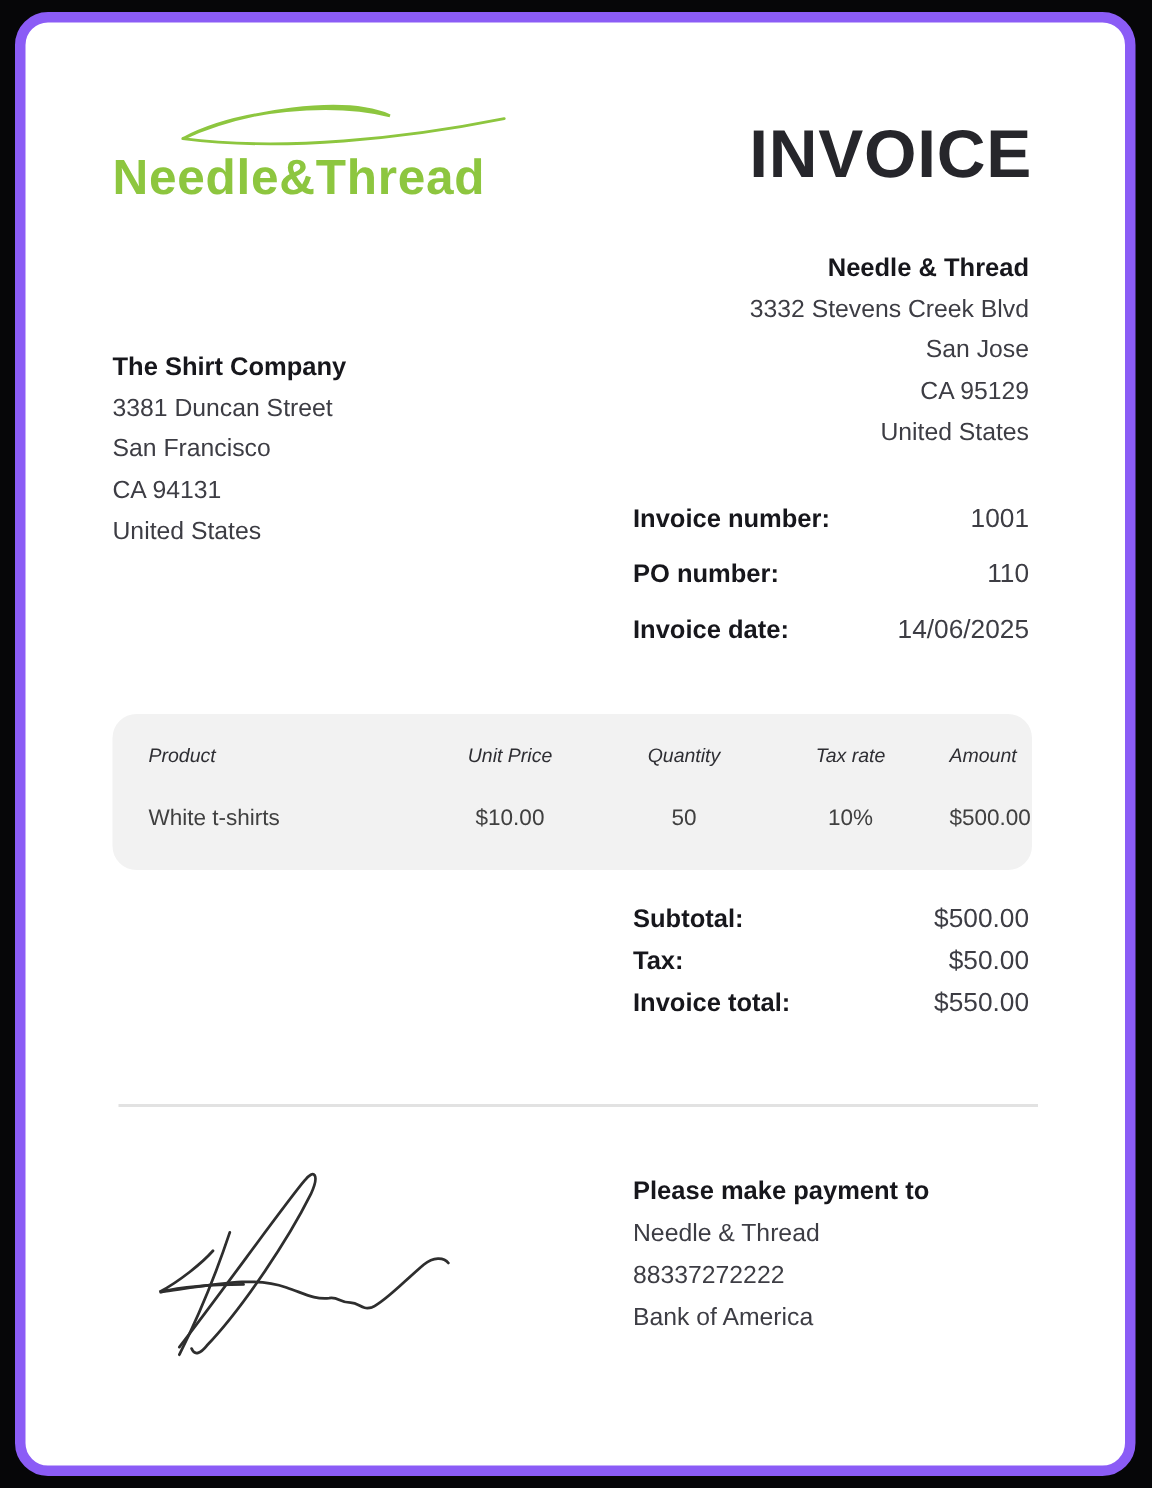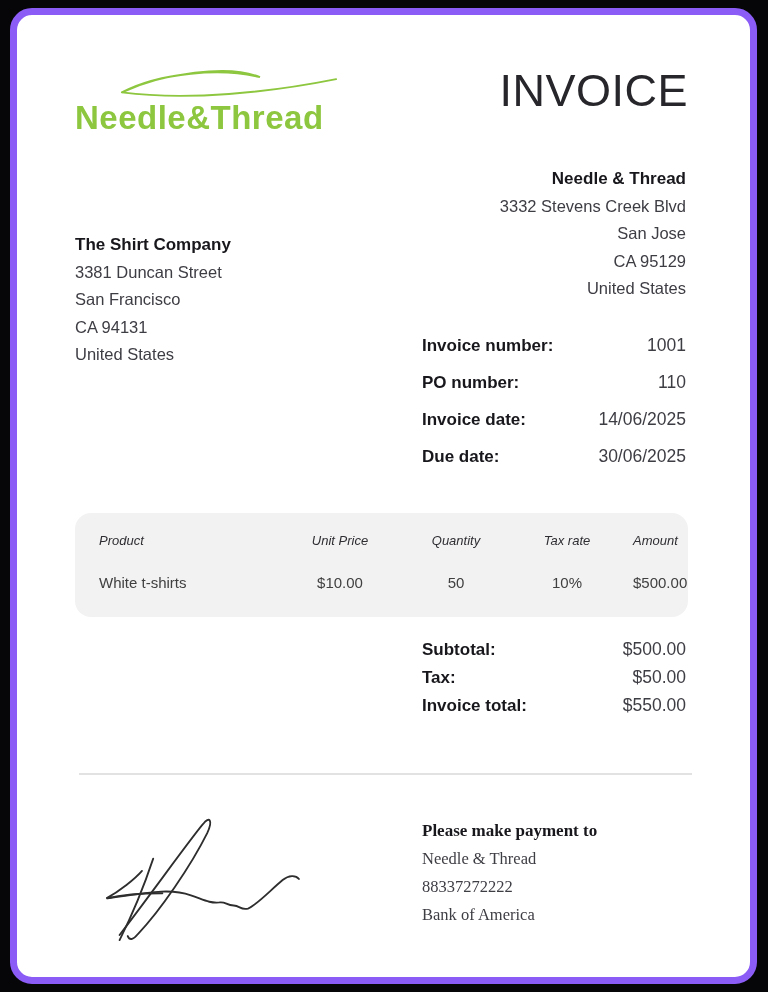--- a/index.html
+++ b/index.html
@@ -33,23 +33,23 @@
   .logo { display: flex; flex-direction: column; }
   .logo svg { width: 232px; height: 40px; display: block; margin-left: 38px; }
   .logo-text {
     font-size: 33px;
     font-weight: bold;
     letter-spacing: 0.5px;
     color: #8DC63F;
     line-height: 34px;
   }
   .invoice-title {
-    margin-top: 8px;
+    margin-top: 20px;
     font-size: 45px;
-    font-weight: normal;
+    font-weight: bold;
     letter-spacing: 0.5px;
     color: #26262b;
     line-height: 44px;
   }
 
   
   .mid {
     display: flex;
     justify-content: space-between;
     margin-top: 30px;
@@ -103,21 +103,20 @@
     margin-top: 50px;
     margin-right: -4px;
     margin-left: 4px;
     border: none;
     border-top: 2px solid #e2e2e2;
   }
   .footer {
     display: flex;
     justify-content: space-between;
     margin-top: 18px;
-    font-family: Liberation Serif, serif;
   }
   .signature { margin-left: 14px; margin-top: 12px; }
   .signature svg { width: 214px; height: 148px; display: block; }
   .payment { width: 264px; margin-right: 2px; margin-top: 24px; }
   .payment .pay-title { font-weight: bold; font-size: 17px; color: #17171c; line-height: 28px; }
   .payment .pay-line { font-size: 16.5px; color: #3d3d44; line-height: 28px; }
 </style>
 </head>
 <body>
 
@@ -159,24 +158,20 @@
             <span class="value">1001</span>
           </div>
           <div class="meta-row">
             <span class="label">PO number:</span>
             <span class="value">110</span>
           </div>
           <div class="meta-row">
             <span class="label">Invoice date:</span>
             <span class="value">14/06/2025</span>
           </div>
-          <div class="meta-row">
-            <span class="label">Due date:</span>
-            <span class="value">30/06/2025</span>
-          </div>
         </div>
       </div>
     </div>
 
     <div class="items">
       <div class="tgrid thead">
         <span class="c-left">Product</span>
         <span class="c-mid">Unit Price</span>
         <span class="c-mid">Quantity</span>
         <span class="c-mid">Tax rate</span>

